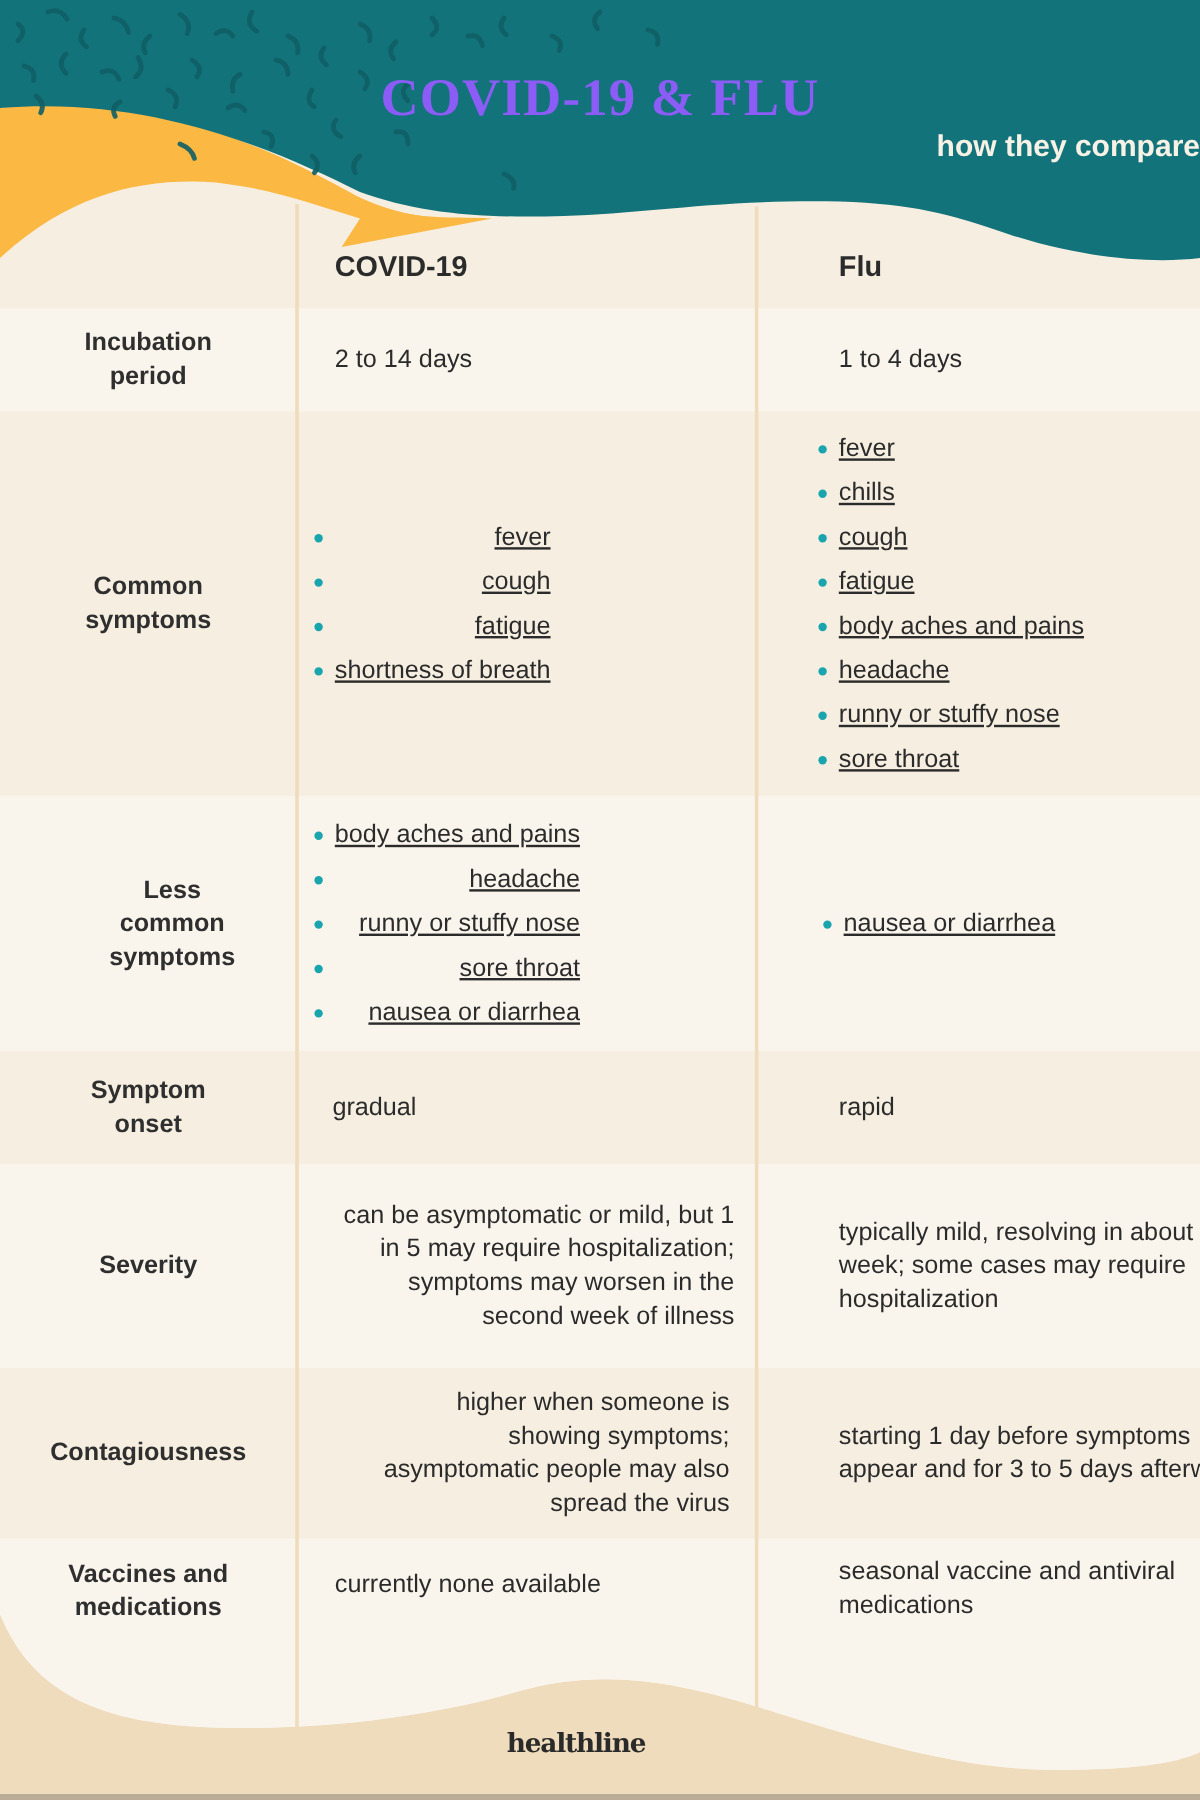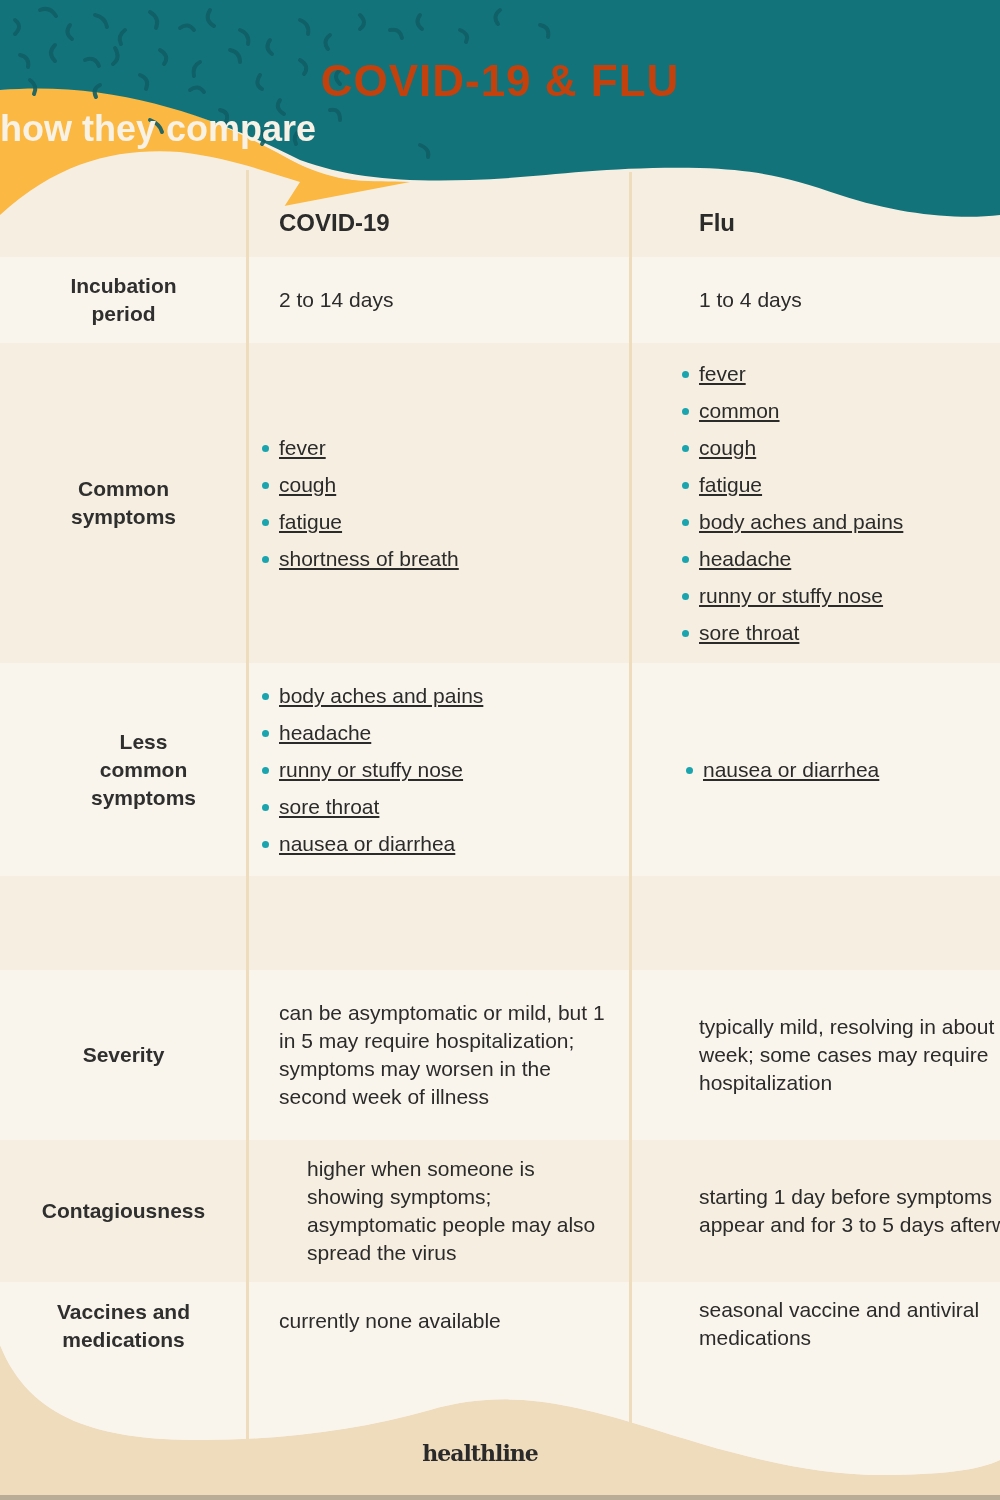--- a/index.html
+++ b/index.html
@@ -5,31 +5,31 @@
   html, body { margin: 0; padding: 0; }
   body {
     width: 1000px; height: 1500px; position: relative; overflow: hidden;
     background: #f6efe1;
     font-family: "Liberation Sans", sans-serif;
     color: #2b2b2b;
   }
   .bg-svg { position: absolute; left: 0; top: 0; width: 1000px; height: 1500px; z-index: 0; }
   .header-title {
     position: absolute; left: 0; width: 1000px; top: 56px; text-align: center;
-    color: #c2410c; font-weight: bold; font-size: 44px; letter-spacing: 1px; z-index: 3;
+    color: #8b5cf6; font-weight: bold; font-size: 44px; letter-spacing: 1px; z-index: 3; font-family: Liberation Serif, serif;
   }
   .header-sub {
-    position: absolute; left: 0; width: 1000px; top: 108px; text-align: left;
-    color: #f8f2e6; font-weight: bold; font-size: 36px; z-index: 3;
+    position: absolute; left: 0; width: 1000px; top: 108px; text-align: right;
+    color: #f8f2e6; font-weight: bold; font-size: 25px; z-index: 3;
   }
   .table { position: absolute; left: 0; top: 0; width: 1000px; height: 1500px; z-index: 2; }
   .row { position: absolute; left: 0; width: 1000px; }
   .cell { position: absolute; top: 0; bottom: 0; display: flex; align-items: center; box-sizing: border-box; }
   .c0 { left: 0; width: 247px; justify-content: center; text-align: center; font-weight: bold; font-size: 21px; line-height: 28px; color: #2f2f2f; }
-  .c1 { left: 250px; width: 380px; padding-left: 29px; font-size: 21px; line-height: 28px; color: #2b2b2b; }
+  .c1 { left: 250px; width: 380px; padding-left: 29px; font-size: 21px; line-height: 28px; color: #2b2b2b; text-align: right; }
   .c2 { left: 670px; width: 413px; padding-left: 29px; padding-right: 20px; font-size: 21px; line-height: 28px; color: #2b2b2b; }
   .colhead { font-weight: bold; font-size: 24px; }
   ul.bullets { list-style: none; margin: 0; padding: 0; text-decoration: underline; }
   ul.bullets li { position: relative; line-height: 37px; }
   ul.bullets li::before {
     content: ""; position: absolute; left: -17px; top: 16px; width: 7px; height: 7px;
     border-radius: 50%; background: #1aa5ae;
   }
   .c2 ul.bullets { margin-left: 0; }
   .row-light { background: #faf5ec; }
@@ -122,21 +122,21 @@
       <ul class="bullets">
         <li>fever</li>
         <li>cough</li>
         <li>fatigue</li>
         <li>shortness of breath</li>
       </ul>
     </div>
     <div class="cell c2">
       <ul class="bullets">
         <li>fever</li>
-        <li>common</li>
+        <li>chills</li>
         <li>cough</li>
         <li>fatigue</li>
         <li>body aches and pains</li>
         <li>headache</li>
         <li>runny or stuffy nose</li>
         <li>sore throat</li>
       </ul>
     </div>
   </div>
 
@@ -151,20 +151,25 @@
         <li>nausea or diarrhea</li>
       </ul>
     </div>
     <div class="cell c2" style="padding-left:33px;">
       <ul class="bullets">
         <li>nausea or diarrhea</li>
       </ul>
     </div>
   </div>
 
+  <div class="row row-dark" style="top:876px;height:94px;">
+    <div class="cell c0" style="padding:0 60px;">Symptom onset</div>
+    <div class="cell c1" style="padding-left:27px;">gradual</div>
+    <div class="cell c2">rapid</div>
+  </div>
 
   <div class="row row-light" style="top:970px;height:170px;">
     <div class="cell c0">Severity</div>
     <div class="cell c1" style="padding-right:18px;">can be asymptomatic or mild, but 1 in 5 may require hospitalization; symptoms may worsen in the second week of illness</div>
     <div class="cell c2">typically mild, resolving in about a week; some cases may require hospitalization</div>
   </div>
 
   <div class="row row-dark" style="top:1140px;height:142px;">
     <div class="cell c0">Contagiousness</div>
     <div class="cell c1" style="padding-right:50px;margin-left:28px;">higher when someone is showing symptoms; asymptomatic people may also spread the virus</div>

